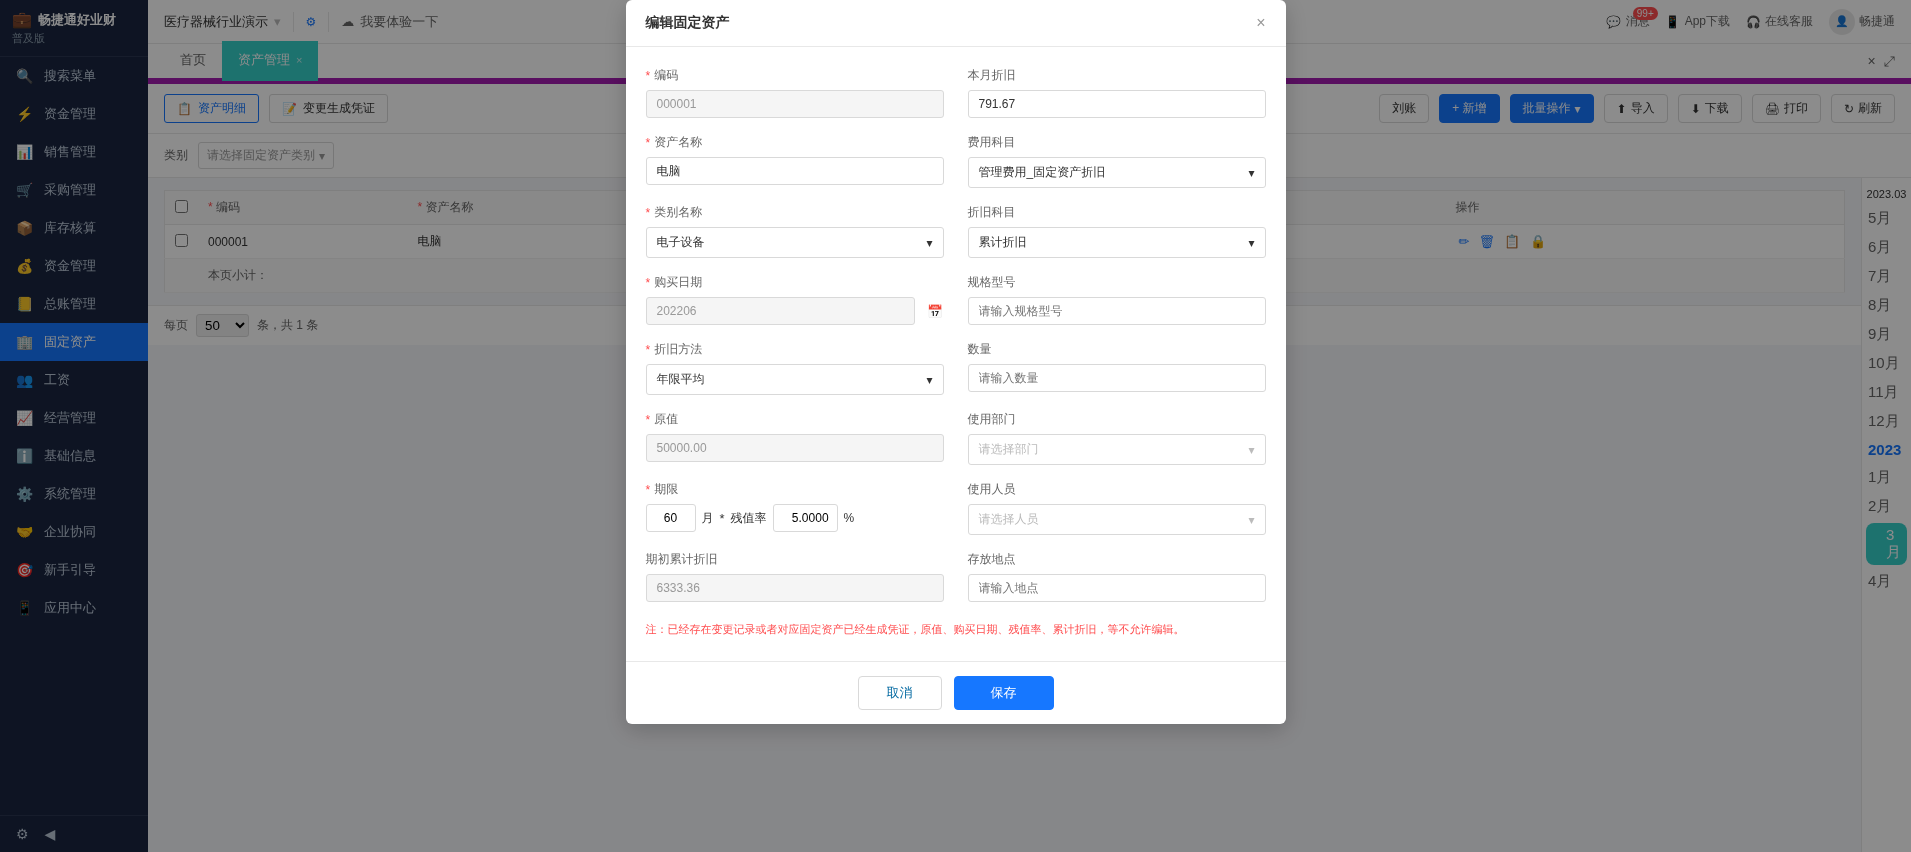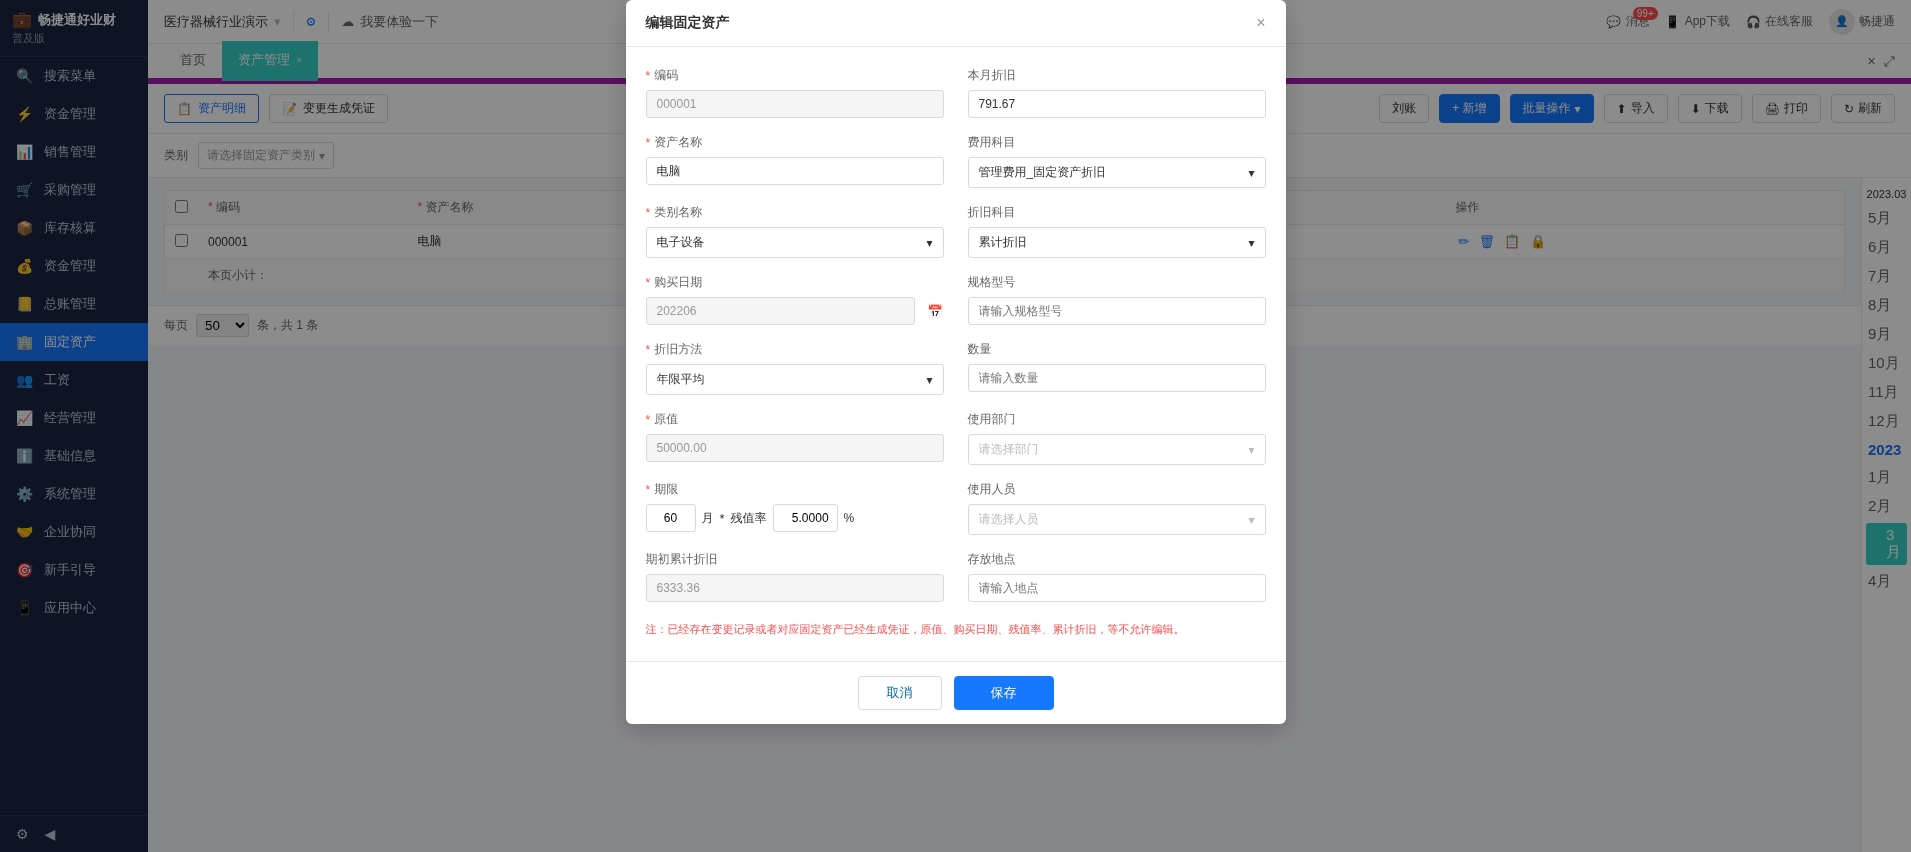--- a/index.html
+++ b/index.html
@@ -57,21 +57,21 @@
 
     
     .filter-row { background: #fff; padding: 8px 16px; display: flex; align-items: center; gap: 10px; border-bottom: 1px solid #e8e8e8; }
     .filter-label { font-size: 12px; color: #666; }
     .filter-select { padding: 4px 8px; border: 1px solid #d9d9d9; border-radius: 3px; font-size: 12px; color: #999; display: flex; align-items: center; gap: 4px; cursor: pointer; }
 
     
     .calendar-panel { width: 50px; background: #fff; border-left: 1px solid #e8e8e8; flex-shrink: 0; display: flex; flex-direction: column; padding: 8px 4px; gap: 4px; overflow: hidden; }
     .cal-month { font-size: 11px; text-align: center; color: #333; padding: 2px 0; }
     .cal-item { font-size: 15px; color: #666; padding: 3px 2px; cursor: pointer; }
-    .cal-item.active { background: #36cfc9; color: #fff; border-radius: 3px; padding-left: 20px; }
+    .cal-item.active { background: #36cfc9; color: #fff; border-radius: 8px; padding-left: 20px; }
 
     
     .table-wrapper { padding: 12px 16px; }
     .data-table { width: 100%; border-collapse: collapse; background: #fff; border: 1px solid #e8e8e8; }
     .data-table th { background: #fafafa; padding: 8px 10px; text-align: left; font-size: 12px; color: #666; border-bottom: 1px solid #e8e8e8; font-weight: normal; }
     .data-table td { padding: 8px 10px; font-size: 12px; color: #333; border-bottom: 1px solid #f0f0f0; }
     .data-table .required { color: #ff4d4f; }
     .action-icon { color: #1677ff; cursor: pointer; margin: 0 3px; font-size: 13px; }
 
     

